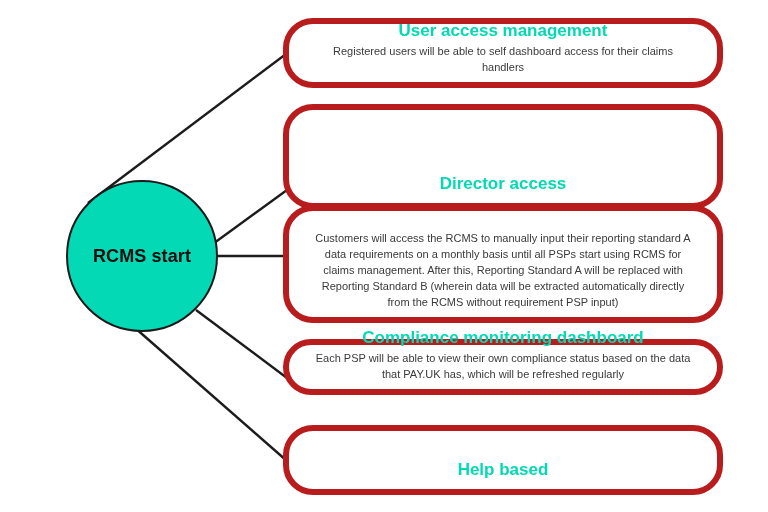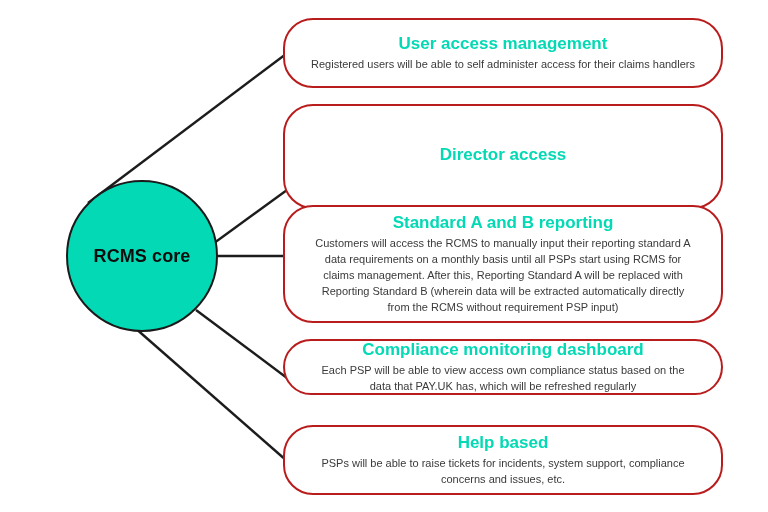--- a/index.html
+++ b/index.html
@@ -46,27 +46,27 @@
     color: #0d0d0d;
     letter-spacing: 0.1px;
     text-align: center;
   }
   .node {
     position: absolute;
     left: 283px;
     width: 440px;
     box-sizing: border-box;
     background: #ffffff;
-    border: 2px solid #b91c1c;
+    border: 6px solid #b91c1c;
     border-radius: 30px;
     display: flex;
     flex-direction: column;
     align-items: center;
-    justify-content: center;
-    padding: 20px 26px;
+    justify-content: flex-end;
+    padding: 6px 26px;
     z-index: 2;
   }
   .node-title {
     color: #03d9b4;
     font-weight: bold;
     font-size: 17px;
     line-height: 1.25;
     text-align: center;
     margin-bottom: 3px;
   }
@@ -91,40 +91,38 @@
     <g stroke="#1c1c1c" stroke-width="2.4" fill="none" stroke-linecap="butt">
       <line x1="88" y1="203" x2="286" y2="54"></line>
       <line x1="118" y1="313" x2="287" y2="190"></line>
       <line x1="218" y1="256" x2="285" y2="256"></line>
       <line x1="196" y1="310" x2="287" y2="378"></line>
       <line x1="118" y1="313" x2="287" y2="461"></line>
     </g>
   </svg>
 
   <div class="hub">
-    <span class="hub-label">RCMS core</span>
+    <span class="hub-label">RCMS start</span>
   </div>
 
   <div class="node" id="node-0">
     <div class="node-title">User access management</div>
-    <div class="node-body">Registered users will be able to self administer access for their claims handlers</div>
+    <div class="node-body">Registered users will be able to self dashboard access for their claims handlers</div>
   </div>
 
   <div class="node" id="node-1">
     <div class="node-title">Director access</div>
   </div>
 
   <div class="node" id="node-2">
-    <div class="node-title">Standard A and B reporting</div>
     <div class="node-body">Customers will access the RCMS to manually input their reporting standard A data requirements on a monthly basis until all PSPs start using RCMS for claims management. After this, Reporting Standard A will be replaced with Reporting Standard B (wherein data will be extracted automatically directly from the RCMS without requirement PSP input)</div>
   </div>
 
   <div class="node" id="node-3">
     <div class="node-title">Compliance monitoring dashboard</div>
-    <div class="node-body">Each PSP will be able to view access own compliance status based on the data that PAY.UK has, which will be refreshed regularly</div>
+    <div class="node-body">Each PSP will be able to view their own compliance status based on the data that PAY.UK has, which will be refreshed regularly</div>
   </div>
 
   <div class="node" id="node-4">
     <div class="node-title">Help based</div>
-    <div class="node-body">PSPs will be able to raise tickets for incidents, system support, compliance concerns and issues, etc.</div>
   </div>
 
 </div>
 
 </body></html>

